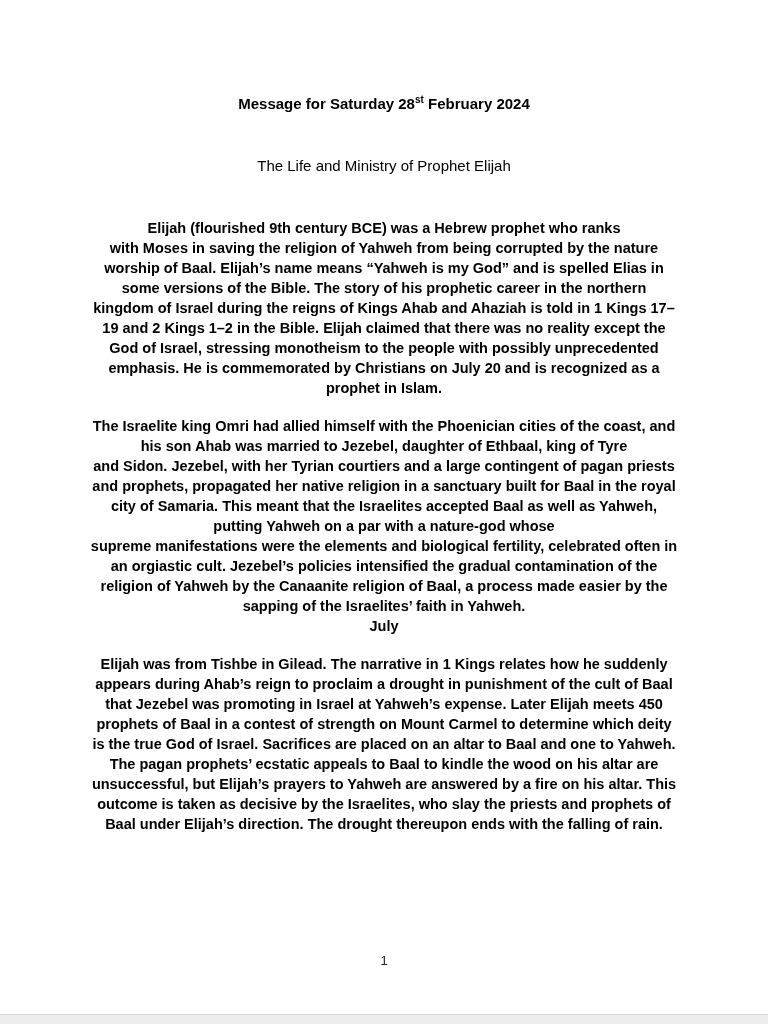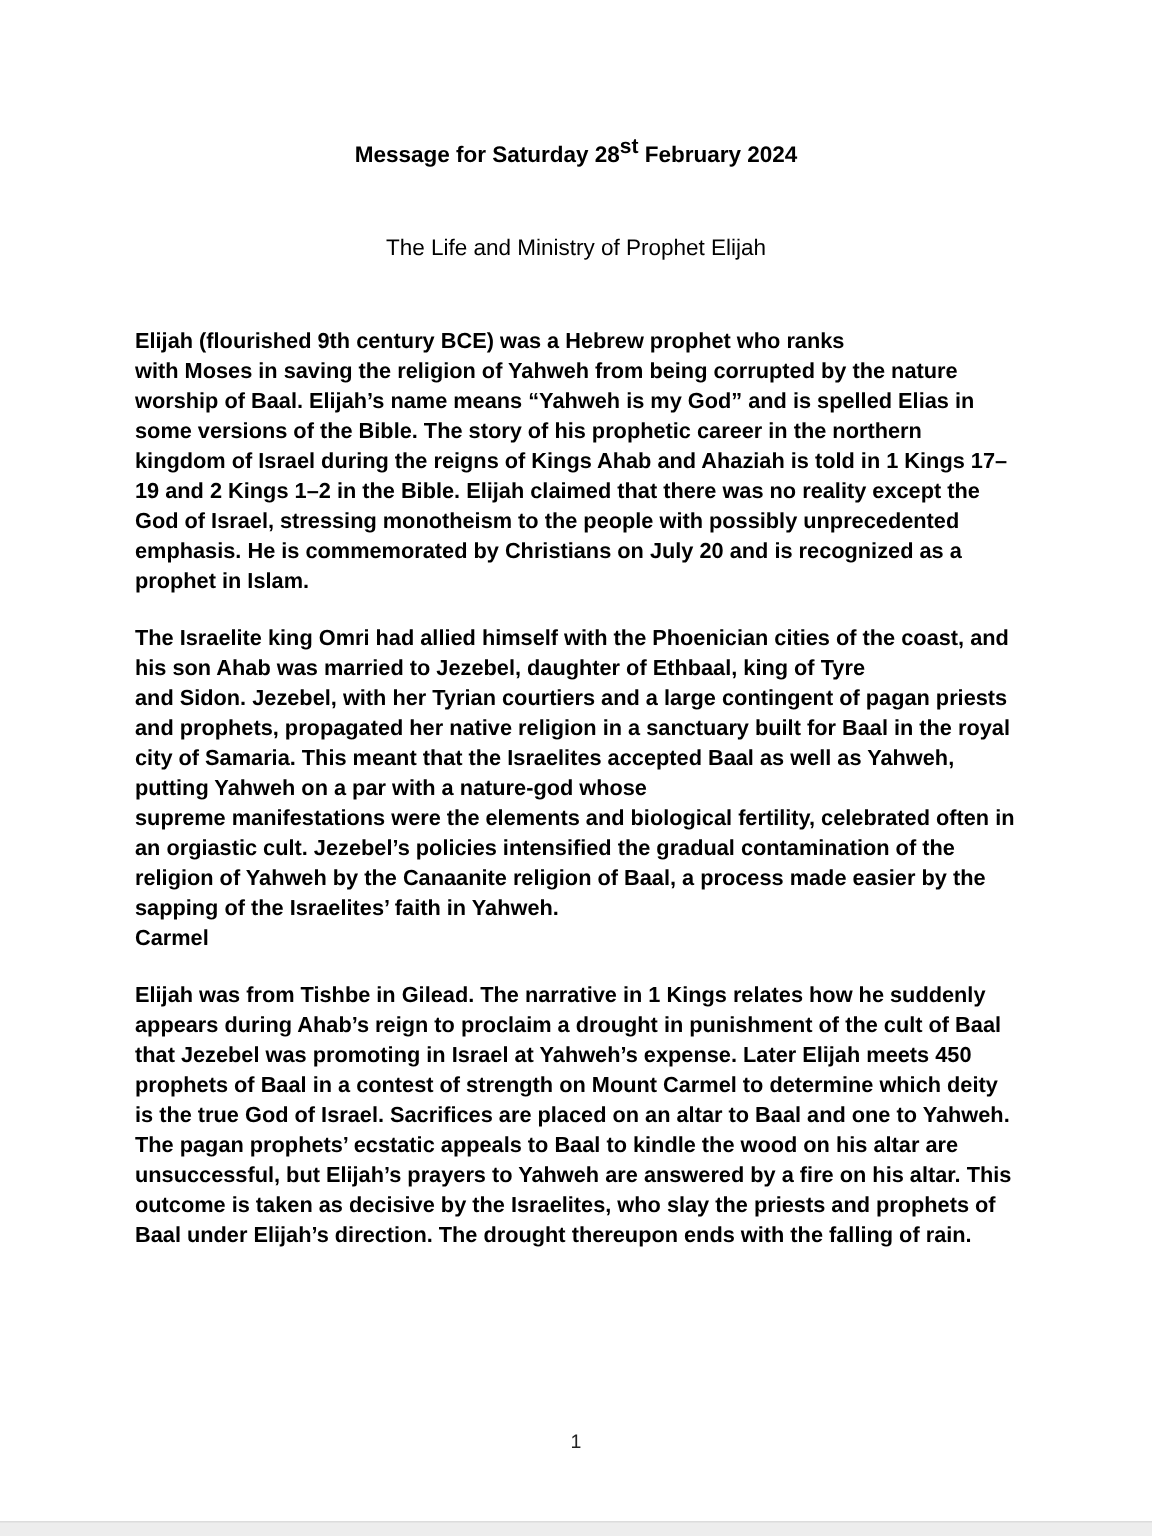--- a/index.html
+++ b/index.html
@@ -21,36 +21,36 @@
     overflow: hidden;
   }
   .title {
     margin: 0;
     font-size: 15px;
     line-height: 20px;
     text-align: center;
     font-weight: bold;
   }
   .title sup {
-    font-size: 14px;
+    font-size: 10px;
     line-height: 0;
     vertical-align: super;
   }
   .subtitle {
     margin: 42px 0 0 0;
     font-size: 15px;
     line-height: 20px;
     text-align: center;
     font-weight: normal;
   }
   .para, .heading {
     margin: 18px 0 0 0;
     font-size: 14.5px;
     line-height: 20px;
-    text-align: left;
+    text-align: center;
     white-space: pre-wrap;
     font-weight: bold;
   }
   .first-block {
     margin-top: 42px;
   }
   .tight {
     margin-top: 0;
   }
   .page-number {
@@ -83,21 +83,21 @@
   <h2 class="subtitle">The Life and Ministry of Prophet Elijah</h2>
 
   <p class="para first-block">Elijah (flourished 9th century BCE) was a Hebrew prophet who ranks
 with Moses in saving the religion of Yahweh from being corrupted by the nature worship of Baal. Elijah’s name means “Yahweh is my God” and is spelled Elias in some versions of the Bible. The story of his prophetic career in the northern kingdom of Israel during the reigns of Kings Ahab and Ahaziah is told in 1 Kings 17–19 and 2 Kings 1–2 in the Bible. Elijah claimed that there was no reality except the God of Israel, stressing monotheism to the people with possibly unprecedented emphasis. He is commemorated by Christians on July 20 and is recognized as a prophet in Islam.</p>
 
 
   <p class="para">The Israelite king Omri had allied himself with the Phoenician cities of the coast, and his son Ahab was married to Jezebel, daughter of Ethbaal, king of Tyre
 and Sidon. Jezebel, with her Tyrian courtiers and a large contingent of pagan priests and prophets, propagated her native religion in a sanctuary built for Baal in the royal city of Samaria. This meant that the Israelites accepted Baal as well as Yahweh, putting Yahweh on a par with a nature-god whose
 supreme manifestations were the elements and biological fertility, celebrated often in an orgiastic cult. Jezebel’s policies intensified the gradual contamination of the religion of Yahweh by the Canaanite religion of Baal, a process made easier by the sapping of the Israelites’ faith in Yahweh.</p>
 
-  <h3 class="heading tight">Carmel</h3>
+  <h3 class="heading tight">July</h3>
 
   <p class="para">Elijah was from Tishbe in Gilead. The narrative in 1 Kings relates how he suddenly appears during Ahab’s reign to proclaim a drought in punishment of the cult of Baal that Jezebel was promoting in Israel at Yahweh’s expense. Later Elijah meets 450 prophets of Baal in a contest of strength on Mount Carmel to determine which deity is the true God of Israel. Sacrifices are placed on an altar to Baal and one to Yahweh. The pagan prophets’ ecstatic appeals to Baal to kindle the wood on his altar are unsuccessful, but Elijah’s prayers to Yahweh are answered by a fire on his altar. This outcome is taken as decisive by the Israelites, who slay the priests and prophets of Baal under Elijah’s direction. The drought thereupon ends with the falling of rain.</p>
 
 
   <div class="page-number">1</div>
 
   <div class="page-edge"></div>
 
 </div>
 

